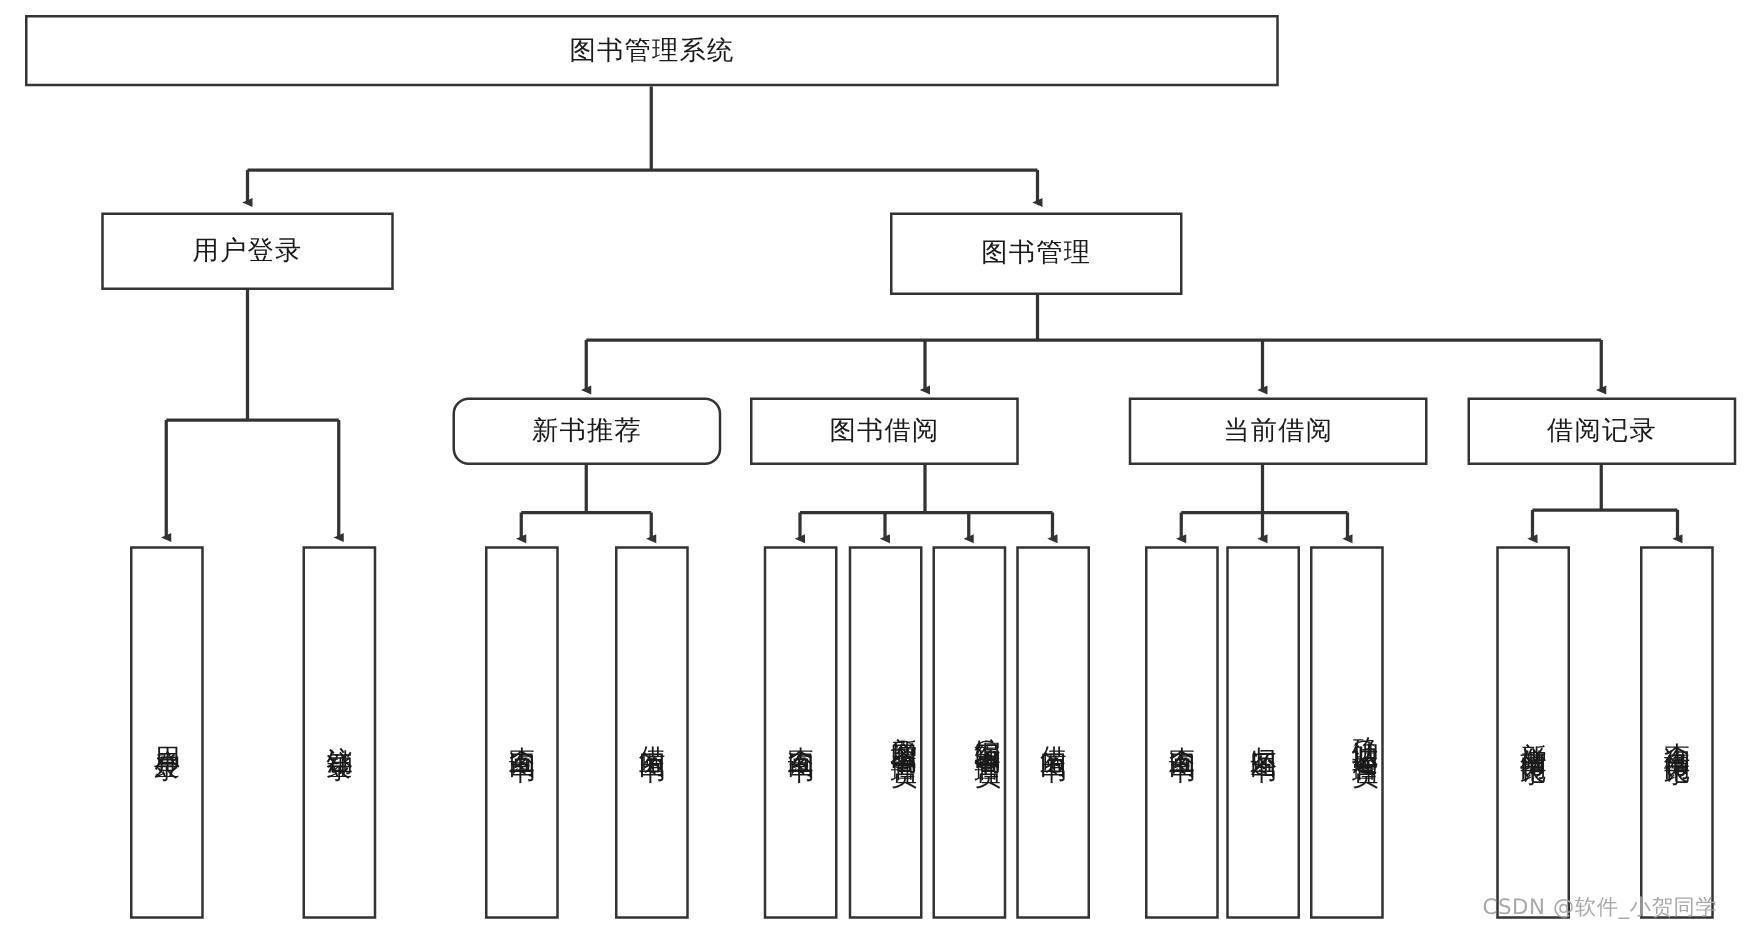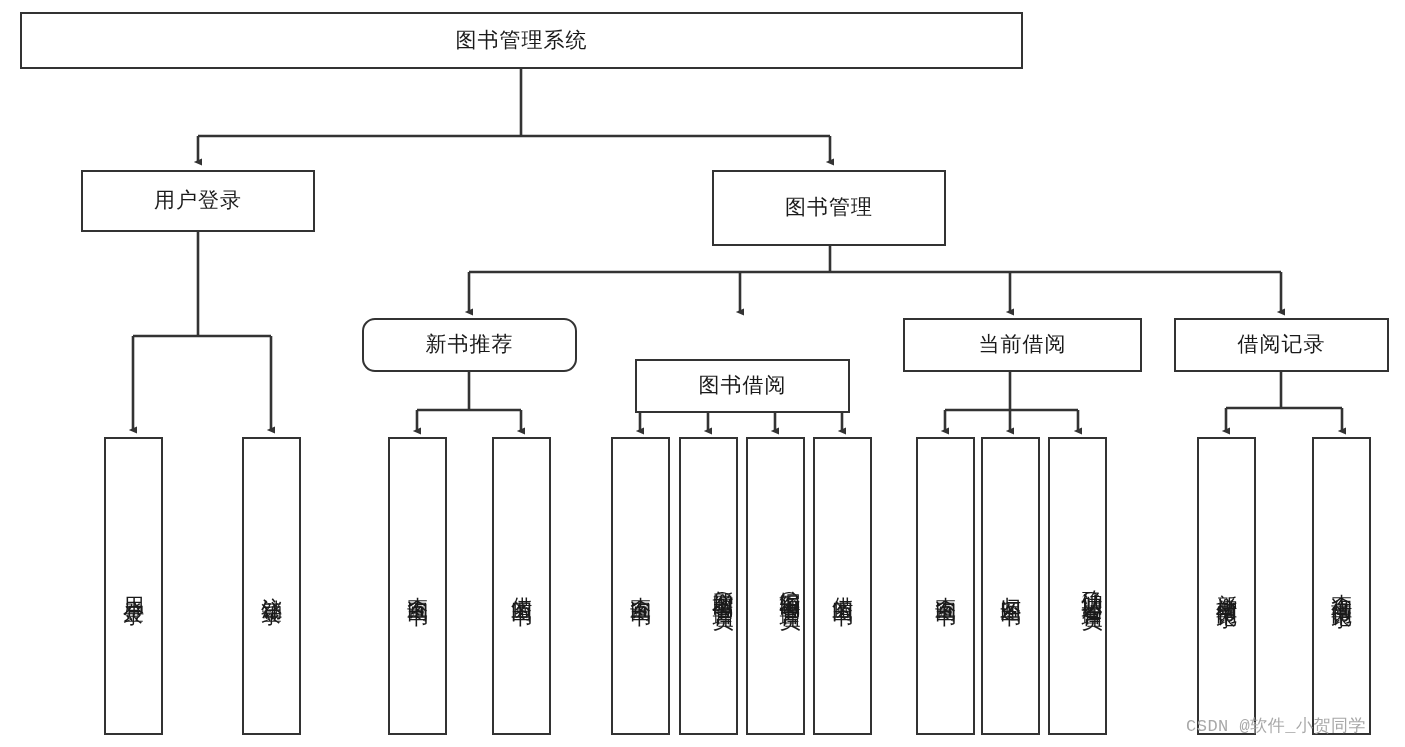--- a/index.html
+++ b/index.html
@@ -55,21 +55,20 @@
   }
   .node.vert.mid {
     align-items: center;
   }
   .watermark {
     position: absolute;
     font-size: 17px;
     color: #a8a8a8;
     white-space: nowrap;
     letter-spacing: 0.5px;
-    font-family: Liberation Mono, monospace;
   }
 </style>
 </head>
 <body>
 
 <div id="canvas">
 
   <svg id="wires" viewBox="0 0 1405 747" xmlns="http://www.w3.org/2000/svg">
     <defs>
       <marker id="arrow" markerWidth="9" markerHeight="9" refX="4.2" refY="4.4" orient="auto" markerUnits="userSpaceOnUse">
@@ -120,28 +119,28 @@
     </g>
   </svg>
 
   <div class="node horiz" style="left:20px; top:12px; width:1003px; height:57px;">
     <span>图书管理系统</span>
   </div>
 
   <div class="node horiz" style="left:81px; top:170px; width:234px; height:62px;">
     <span>用户登录</span>
   </div>
-  <div class="node horiz" style="left:712px; top:170px; width:234px; height:76px;">
+  <div class="node horiz" style="left:712px; top:170px; width:234px; height:66px;">
     <span>图书管理</span>
   </div>
 
   <div class="node horiz" style="left:362px; top:318px; width:215px; height:54px;border-radius:13px;">
     <span>新书推荐</span>
   </div>
-  <div class="node horiz" style="left:635px; top:318px; width:215px; height:54px;margin-top:41px;">
+  <div class="node horiz" style="left:600px; top:318px; width:215px; height:54px;">
     <span>图书借阅</span>
   </div>
   <div class="node horiz" style="left:903px; top:318px; width:239px; height:54px;">
     <span>当前借阅</span>
   </div>
   <div class="node horiz" style="left:1174px; top:318px; width:215px; height:54px;">
     <span>借阅记录</span>
   </div>
 
   <div class="node vert mid" style="left:104px; top:437px; width:59px; height:298px;">

